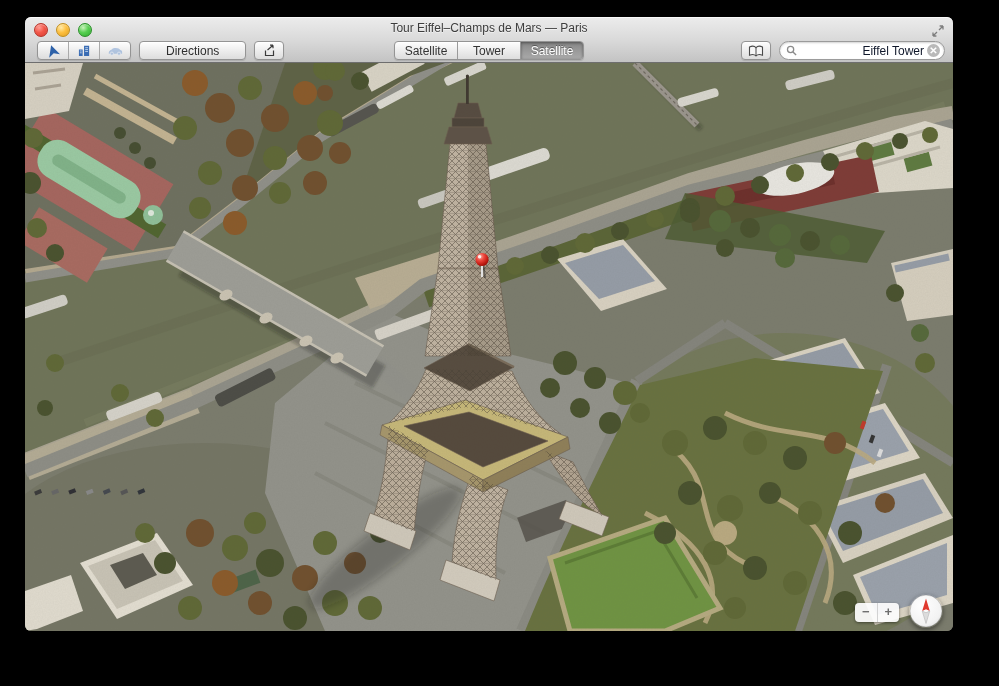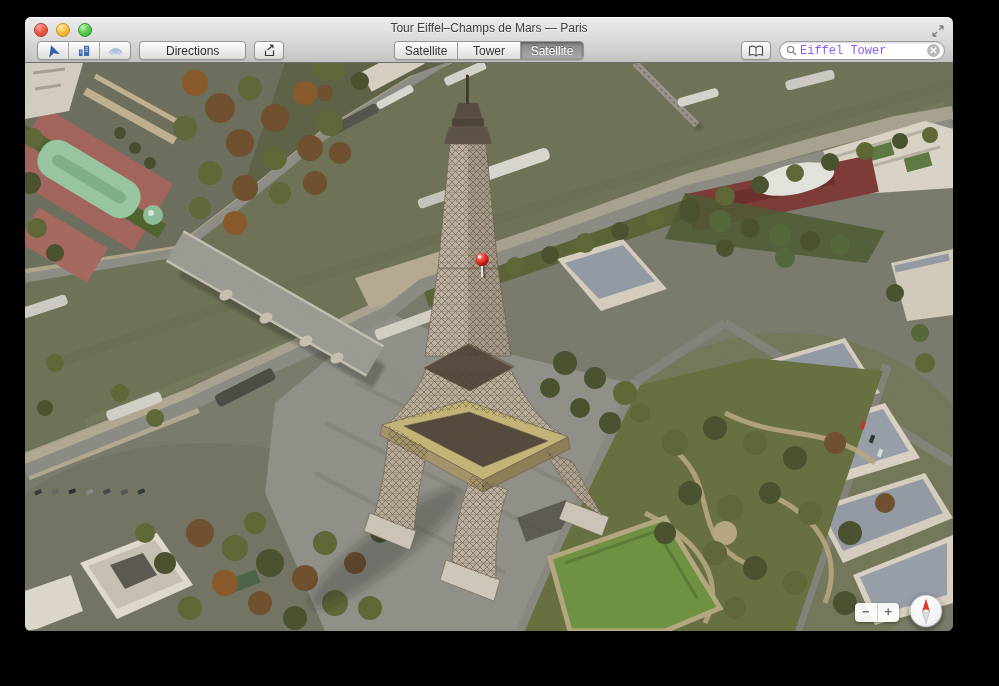--- a/index.html
+++ b/index.html
@@ -59,21 +59,21 @@
     box-shadow:inset 0 1px 3px rgba(0,0,0,.4);
   }
   .rightgrp{margin-left:auto;display:flex;align-items:center;gap:8px;}
   .searchfield{
     width:166px;height:19px;box-sizing:border-box;background:#fff;
     border:1px solid #9b9b9b;border-radius:10px;display:flex;align-items:center;
     box-shadow:inset 0 1px 2px rgba(0,0,0,.18);padding:0 4px 0 6px;
   }
   .searchfield input{
     flex:1;border:none;outline:none;background:transparent;font-size:12px;
-    color:#8b5cf6;font-family:Liberation Mono, monospace;padding:0 3px;min-width:0;
+    color:#0f172a;font-family:Liberation Sans, sans-serif;padding:0 3px;min-width:0;text-align:right;
   }
   .clearbtn{
     width:13px;height:13px;border-radius:50%;background:#b9b9b9;color:#fff;
     font-size:10px;line-height:13px;text-align:center;font-weight:bold;flex:none;
   }
   
   .map{
     position:relative;height:568px;overflow:hidden;
     border-radius:0 0 6px 6px;background:#797a6c;
   }

